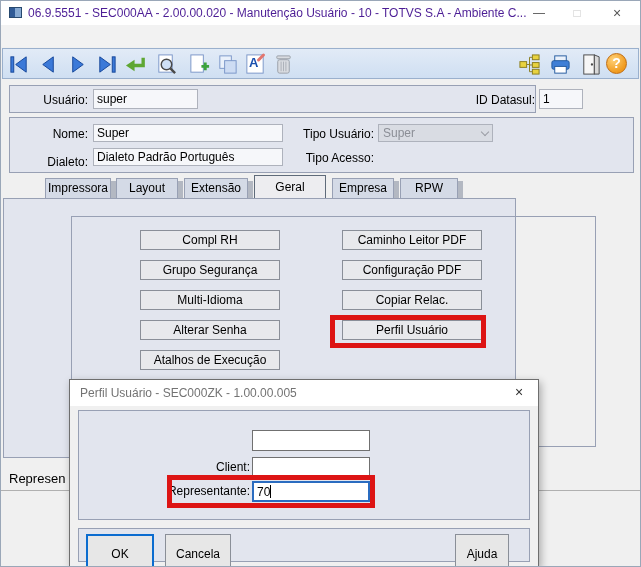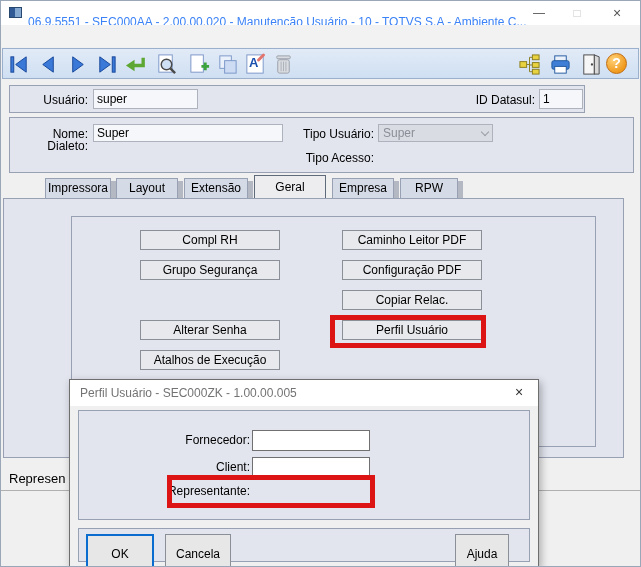--- a/index.html
+++ b/index.html
@@ -6,21 +6,21 @@
   html,body { width:641px; height:567px; overflow:hidden; }
   body {
     font-family:"Liberation Sans","DejaVu Sans",sans-serif;
     font-size:12px; color:#000; background:#f0f0f0; position:relative;
     border:1px solid #9aa7b8;
   }
   
   .titlebar { position:absolute; left:0; top:0; width:100%; height:24px; background:#fff; }
   .app-icon { position:absolute; left:8px; top:6px; width:13px; height:11px;
     background:linear-gradient(90deg,#2f5a96 45%,#86a9d2 45%); border:1px solid #27496f; }
-  .title-text { position:absolute; left:27px; top:14px; color:#3b82f6; white-space:nowrap; }
+  .title-text { position:absolute; left:27px; top:5px; color:#4c1d95; white-space:nowrap; }
   .win-btn { position:absolute; top:0; height:24px; width:34px; text-align:center;
     line-height:24px; color:#555; }
   .btn-min { right:84px; }
   .btn-max { right:46px; color:#c9c9c9; }
   .btn-close { right:6px; font-size:14px; }
   
   .menubar { position:absolute; left:0; top:24px; width:100%; height:22px; background:#f2f2f2; }
   .menu-item { position:absolute; top:4px;margin-top:32px; }
   .menu-arquivo { left:10px; } .menu-ajuda { left:68px; }
   
@@ -29,38 +29,38 @@
   .tbtn { position:absolute; top:3px; width:25px; height:25px; }
   .tbtn svg { width:23px; height:23px; display:block; margin:1px auto; }
   .help-circle { width:21px; height:21px; margin:1px; border-radius:50%;
     background:radial-gradient(circle at 35% 30%,#ffd27a,#f09a1e 70%); border:1px solid #c06c10;
     color:#fff; font-weight:bold; font-size:14px; text-align:center; line-height:19px; }
   .a-glyph { position:absolute; left:6px; top:3px; font-weight:bold; font-size:13px; color:#1a4fae; }
   .a-slash { position:absolute; left:13px; top:4px; width:10px; height:3px; background:#e2766f;
     transform:rotate(-45deg); border-radius:2px; }
   
   .gbox { position:absolute; background:#e2e5ee; border:1px solid #98a0b4; }
-  .gb1 { left:8px; top:84px; width:576px; height:28px; }
+  .gb1 { left:8px; top:84px; width:527px; height:28px; }
   .gb2 { left:8px; top:116px; width:625px; height:56px; }
   .flabel { position:absolute; text-align:right; white-space:nowrap; }
   .fld { position:absolute; background:#f6f7fa; border:1px solid #aeb2bc;
     font-family:inherit; font-size:12px; padding:0 3px; color:#000; }
   .combo { position:absolute; background:#d9dce3; border:1px solid #aeb2bc; color:#8b8e96;
     padding:1px 14px 0 4px; }
   .combo .chev { position:absolute; right:4px; top:4px; width:6px; height:6px;
     border-right:1px solid #9a9da5; border-bottom:1px solid #9a9da5; transform:rotate(45deg); }
   
   .tabstrip { position:absolute; left:2px; top:176px; width:622px; height:21px;margin-left:40px; }
   .tab { position:absolute; bottom:0; height:20px; background:#d4dae6; border:1px solid #98a0b4;
     border-bottom:none; text-align:center; line-height:19px; }
   .tab:not(.active)::after { content:''; position:absolute; right:-6px; top:2px; bottom:0;
     width:5px; background:#b3b8c2; }
   .tab.active { height:23px; background:#ededf0; border:1px solid #5f6b7a; border-bottom:none;
     z-index:5; line-height:22px; }
-  .tabpanel { position:absolute; left:2px; top:197px; width:621px; height:260px;
+  .tabpanel { position:absolute; left:2px; top:197px; width:513px; height:260px;
     background:#e2e5ee; border:1px solid #98a0b4; }
   .inner-gbox { position:absolute; left:67px; top:17px; width:525px; height:231px;
     border:1px solid #98a0b4; }
   .pbtn { position:absolute; width:140px; height:20px; background:#e8e9ec; border:1px solid #8a8f98;
     font-family:inherit; font-size:12px; text-align:center; line-height:18px; }
   .col-l { left:136px; } .col-r { left:338px; }
   .redbox { position:absolute; border:5px solid #dd1414; pointer-events:none; z-index:6; }
   .redbox1 { left:326px; top:116px; width:156px; height:33px; }
   
   .statusline { position:absolute; left:0; top:458px; width:641px; height:32px;
@@ -199,21 +199,22 @@
 <div class="gbox gb1">
   <span class="flabel" style="left:0;top:7px;width:78px">Usuário:</span>
   <input class="fld" style="left: 83px; top: 3px; width: 105px; height: 20px;" readonly="" value="super">
   <span class="flabel" style="left:447px;top:7px;width:78px">ID Datasul:</span>
   <input class="fld" style="left: 529px; top: 3px; width: 44px; height: 20px;" readonly="" value="1">
 </div>
 
 <div class="gbox gb2">
   <span class="flabel" style="left:0;top:9px;width:78px">Nome:</span>
   <input class="fld" style="left: 83px; top: 6px; width: 190px; height: 18px;" readonly="" value="Super">
-  <span class="flabel" style="left:0;top:21px;width:78px">Dialeto:</span>
+  <span class="flabel" style="left:0;top:37px;width:78px">Dialeto:</span>
+  <input class="fld" style="left: 83px; top: 30px; width: 190px; height: 18px;" readonly="" value="Dialeto Padrão Português">
   <span class="flabel" style="left:276px;top:9px;width:88px">Tipo Usuário:</span>
   <div class="combo" style="left:368px;top:6px;width:115px;height:18px">
     <span>Super</span>
     <span class="chev"></span>
   </div>
   <span class="flabel" style="left:276px;top:33px;width:88px">Tipo Acesso:</span>
 </div>
 
 <div class="tabstrip">
   <div class="tab" style="left:2px;width:66px">Impressora</div>
@@ -221,43 +222,44 @@
   <div class="tab" style="left:141px;width:64px">Extensão</div>
   <div class="tab active" style="left:211px;width:72px">Geral</div>
   <div class="tab" style="left:289px;width:62px">Empresa</div>
   <div class="tab" style="left:357px;width:58px">RPW</div>
 </div>
 
 <div class="tabpanel">
   <div class="inner-gbox"></div>
   <button class="pbtn col-l" style="top:31px">Compl RH</button>
   <button class="pbtn col-l" style="top:61px">Grupo Segurança</button>
+  <button class="pbtn col-l" style="top:91px">Multi-Idioma</button>
   <button class="pbtn col-l" style="top:121px">Alterar Senha</button>
   <button class="pbtn col-l" style="top:151px">Atalhos de Execução</button>
   <button class="pbtn col-r" style="top:31px">Caminho Leitor PDF</button>
   <button class="pbtn col-r" style="top:61px">Configuração PDF</button>
   <button class="pbtn col-r" style="top:91px">Copiar Relac.</button>
   <button class="pbtn col-r" style="top:121px">Perfil Usuário</button>
   <div class="redbox redbox1"></div>
 </div>
 
 <div class="statusline">
   <span class="status-text">Represen</span>
 </div>
 
 <div class="dialog">
   <div class="dlg-title">
     <span class="dlg-title-text">Perfil Usuário - SEC000ZK - 1.00.00.005</span>
     <div class="dlg-close">×</div>
   </div>
   <div class="dlg-gbox"></div>
-  <span class="dlg-label" style="top:53px">Fornecedor:</span>
   <input class="dlg-input" style="top: 50px;" value="">
   <span class="dlg-label" style="top:80px">Client:</span>
   <input class="dlg-input" style="top: 77px;" value="">
   <span class="dlg-label" style="top:104px">Representante:</span>
+  <div class="rep-input"><span>70</span><span class="caret"></span></div>
   <div class="redbox redbox2"></div>
   <div class="dlg-btnbar">
     <button class="dlg-btn btn-ok">OK</button>
     <button class="dlg-btn btn-cancel">Cancela</button>
     <button class="dlg-btn btn-help">Ajuda</button>
   </div>
 </div>
 
 </body></html>

